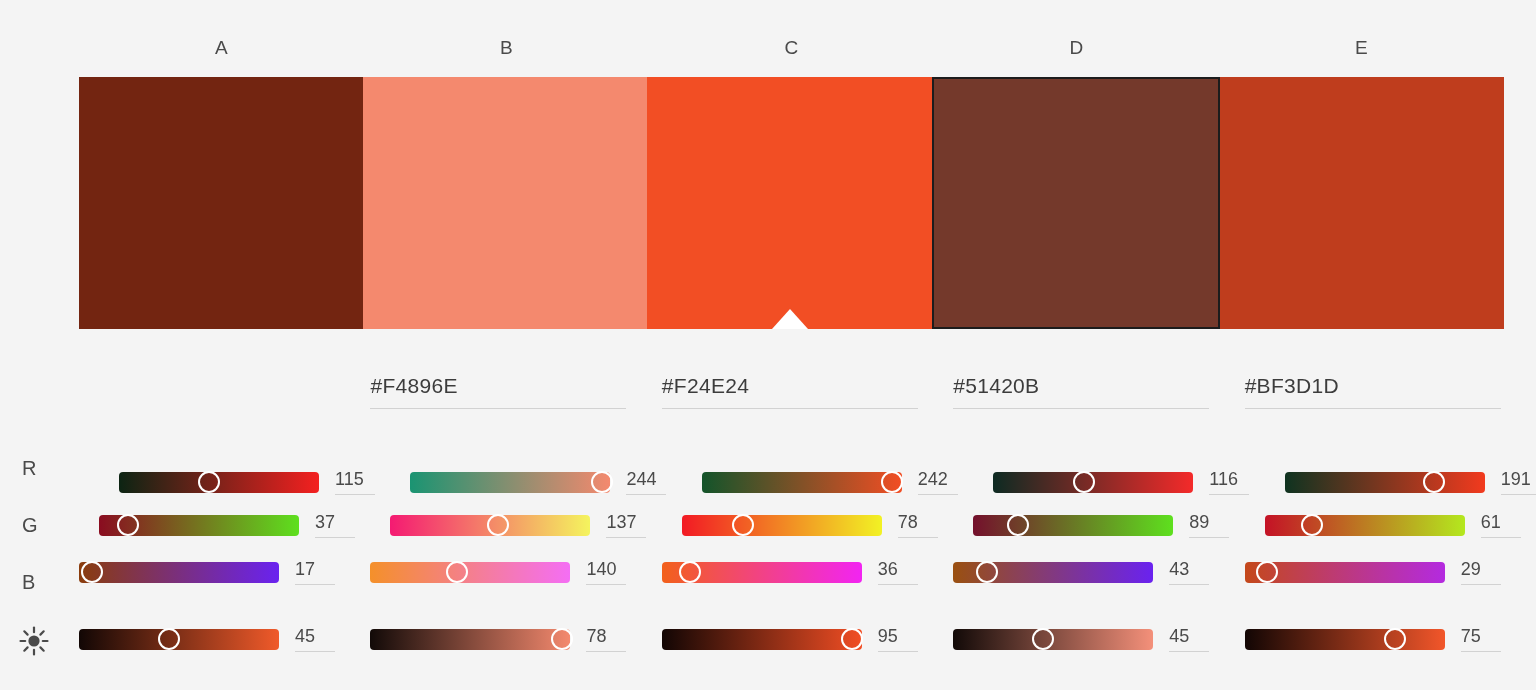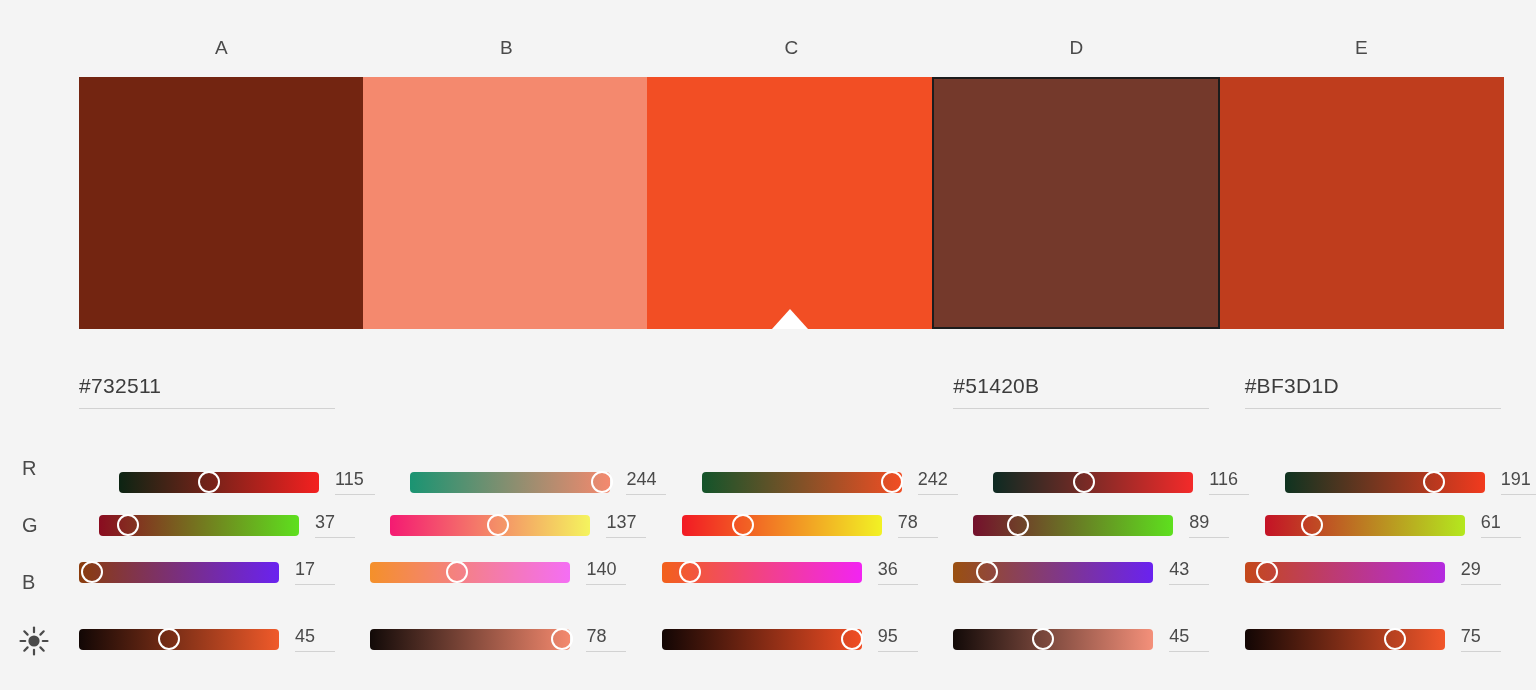--- a/index.html
+++ b/index.html
@@ -209,24 +209,20 @@
           <line x1="23.4" y1="23.4" x2="26.7" y2="26.7"></line>
           <line x1="26.7" y1="7.3" x2="23.4" y2="10.6"></line>
           <line x1="10.6" y1="23.4" x2="7.3" y2="26.7"></line>
         </g>
       </svg>
     </div>
   </div>
 
   <div id="color-columns" style="display:flex;flex:1 1 0;">
       <div class="color-col">
-        <div class="hex-field">
-          <div class="hex-value">#732511</div>
-          <div class="hex-underline"></div>
-        </div>
         <div class="slider-row r">
           <div class="track" style="background: linear-gradient(to right, rgb(12, 36, 19), rgb(244, 32, 32));">
             <div class="thumb" style="left: 45.1%;"></div>
           </div>
           <div class="val-wrap">
             <div class="val-num">115</div>
             <div class="val-underline"></div>
           </div>
         </div>
         <div class="slider-row g">
@@ -251,20 +247,24 @@
           <div class="track" style="background: linear-gradient(to right, rgb(18, 7, 5), rgb(240, 90, 42));">
             <div class="thumb" style="left: 45%;"></div>
           </div>
           <div class="val-wrap">
             <div class="val-num">45</div>
             <div class="val-underline"></div>
           </div>
         </div>
       </div>
       <div class="color-col">
+        <div class="hex-field">
+          <div class="hex-value">#F4896E</div>
+          <div class="hex-underline"></div>
+        </div>
         <div class="slider-row r">
           <div class="track" style="background: linear-gradient(to right, rgb(26, 148, 114), rgb(244, 137, 110));">
             <div class="thumb" style="left: 95.7%;"></div>
           </div>
           <div class="val-wrap">
             <div class="val-num">244</div>
             <div class="val-underline"></div>
           </div>
         </div>
         <div class="slider-row g">
@@ -289,20 +289,24 @@
           <div class="track" style="background: linear-gradient(to right, rgb(18, 10, 8), rgb(244, 137, 110));">
             <div class="thumb" style="left: 96%;"></div>
           </div>
           <div class="val-wrap">
             <div class="val-num">78</div>
             <div class="val-underline"></div>
           </div>
         </div>
       </div>
       <div class="color-col">
+        <div class="hex-field">
+          <div class="hex-value">#F24E24</div>
+          <div class="hex-underline"></div>
+        </div>
         <div class="slider-row r">
           <div class="track" style="background: linear-gradient(to right, rgb(19, 84, 42), rgb(242, 78, 36));">
             <div class="thumb" style="left: 94.9%;"></div>
           </div>
           <div class="val-wrap">
             <div class="val-num">242</div>
             <div class="val-underline"></div>
           </div>
         </div>
         <div class="slider-row g">

